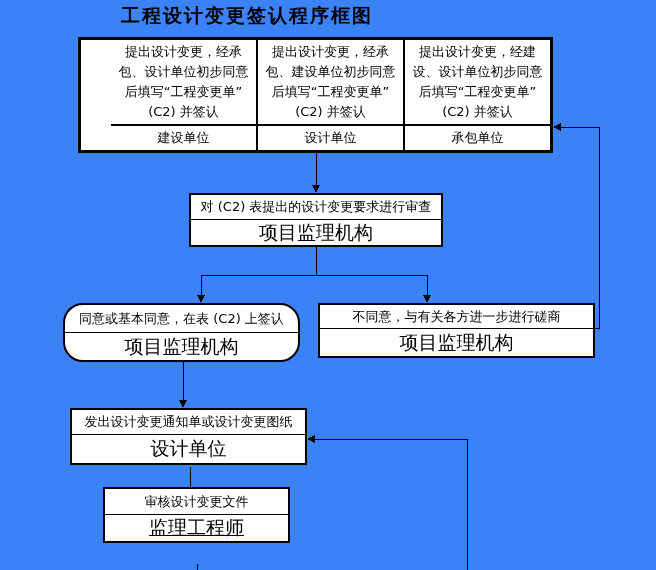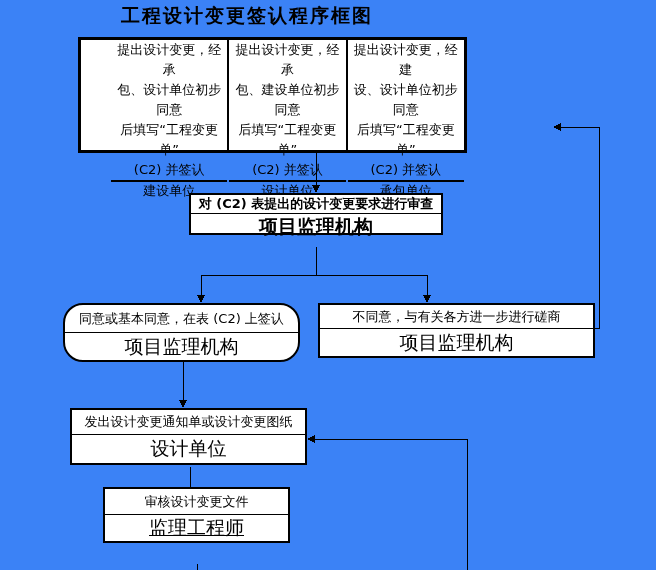--- a/index.html
+++ b/index.html
@@ -24,21 +24,21 @@
   
   .connectors {
     position: absolute;
     left: 0; top: 0;
     width: 656px; height: 570px;
   }
   
   .flow-table {
     position: absolute;
     left: 78px; top: 37px;
-    width: 389px; height: 116px;
+    width: 475px; height: 116px;
     border: 3px solid #000;
     box-sizing: border-box;
     display: flex;
     background: #fff;
     padding-left: 30px;
   }
   .flow-col { flex: 1; display: flex; flex-direction: column; min-width: 0; }
   .flow-col + .flow-col { border-left: 2px solid #000; }
   .flow-col-body {
     flex: 1;
@@ -69,21 +69,21 @@
     white-space: pre-line;
     font-size: 13px;
     line-height: 18px;
   }
   .fbox-actor {
     border-top: 1px solid #000;
     display: flex; align-items: center; justify-content: center;
     font-size: 19px;
     text-align: right;
   }
-  #box-review   { left: 189px; top: 193px; width: 254px; height: 42px; font-weight: bold; }
+  #box-review   { left: 189px; top: 193px; width: 254px; height: 54px; }
   #box-review   .fbox-actor { height: 25px; }
   #box-agree    { left: 63px;  top: 303px; width: 237px; height: 59px; border-radius: 20px; }
   #box-agree    .fbox-actor { height: 27px; }
   #box-disagree { left: 318px; top: 303px; width: 277px; height: 55px; }
   #box-disagree .fbox-actor { height: 27px; }
   #box-issue    { left: 70px;  top: 408px; width: 237px; height: 57px; }
   #box-issue    .fbox-actor { height: 28px; }
   #box-audit    { left: 103px; top: 487px; width: 187px; height: 56px; }
   #box-audit    .fbox-actor { height: 26px; text-decoration: underline; }
 </style>

